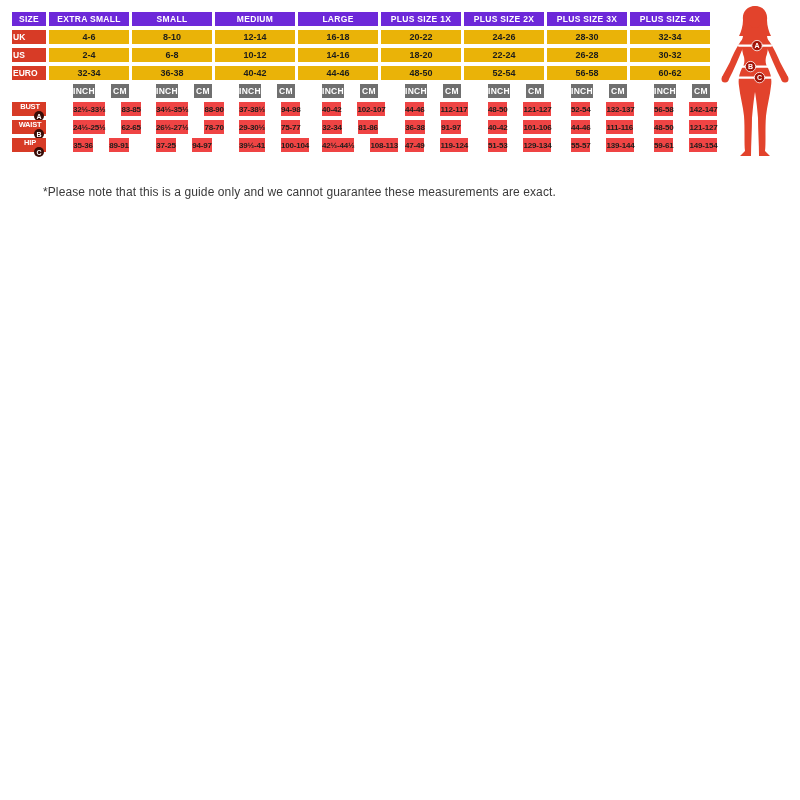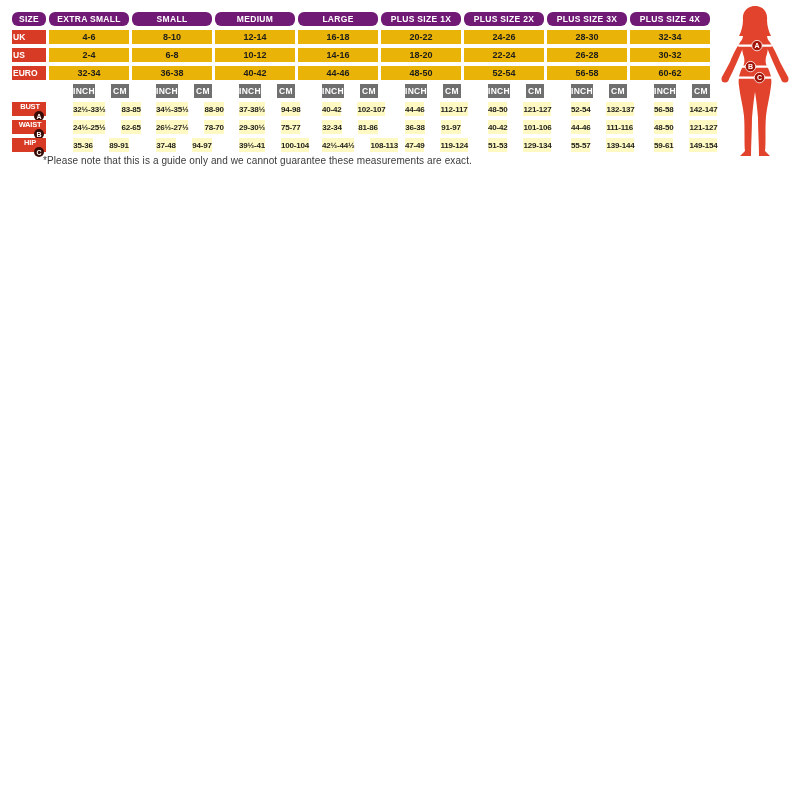--- a/index.html
+++ b/index.html
@@ -9,38 +9,38 @@
   
   .size-table{
     position:absolute;left:12px;top:12px;
     display:grid;
     grid-template-columns:34px repeat(8,80px);
     grid-auto-rows:14px;
     column-gap:3px;row-gap:4px;
   }
   .c{display:flex;align-items:center;justify-content:center;
      font-weight:bold;font-size:9px;color:#fff;box-sizing:border-box;white-space:nowrap;}
-  .c.head{background:#701a75;letter-spacing:.3px;font-size:8.5px;border-radius:6px;}
+  .c.head{background:#6d28d9;letter-spacing:.3px;font-size:8.5px;}
   .c.sizelabel{background:#d73b26;justify-content:flex-start;padding-left:1px;font-size:8.5px;}
   .c.data{background:#eab308;color:#1d1d1b;font-size:9px;}
   .c.blank{background:transparent;}
   .pair{display:flex;gap:16px;align-items:stretch;margin-left:24px;}
   .pair>span{flex:1;display:flex;align-items:center;justify-content:center;font-weight:bold;}
   .pair.unit>span{background:#6f6f6f;color:#fff;font-size:8.5px;letter-spacing:.3px;}
-  .pair.mdata>span{background:#fef9c3;color:#1d1d1b;font-size:8px;letter-spacing:-.2px;white-space:nowrap;}
+  .pair.mdata>span{background:#ef4444;color:#1d1d1b;font-size:8px;letter-spacing:-.2px;white-space:nowrap;}
   .measlabel{background:#d73b26;display:flex;align-items:center;padding:0 2px 0 4px;box-sizing:border-box;flex-direction:column;}
   .measlabel .txt{font-size:7.5px;font-weight:bold;color:#fff;letter-spacing:-.2px;}
   .badge{margin-left:auto;width:10px;height:10px;border-radius:50%;background:#380c06;color:#fff;
          font-size:7px;font-weight:bold;display:flex;align-items:center;justify-content:center;flex:0 0 auto;}
 
   
   .figure-wrap{position:absolute;left:712px;top:4px;width:86px;height:160px;}
 
   
-  .footnote{position:absolute;left:43px;top:155px;font-size:10px;color:#3a3a3a;letter-spacing:.1px;}
+  .footnote{position:absolute;left:43px;top:185px;font-size:12px;color:#3a3a3a;letter-spacing:.1px;}
 </style>
 </head>
 <body>
 
 <div class="canvas">
 
   <div class="size-table">
       <div class="c head">SIZE</div>
       <div class="c head">EXTRA SMALL</div>
       <div class="c head">SMALL</div>
@@ -184,21 +184,21 @@
       </div>
       <div class="measlabel">
         <span class="txt">HIP</span>
         <span class="badge">C</span>
       </div>
       <div class="pair mdata">
         <span>35-36</span>
         <span>89-91</span>
       </div>
       <div class="pair mdata">
-        <span>37-48</span>
+        <span>37-25</span>
         <span>94-97</span>
       </div>
       <div class="pair mdata">
         <span>39½-41</span>
         <span>100-104</span>
       </div>
       <div class="pair mdata">
         <span>42½-44½</span>
         <span>108-113</span>
       </div>

